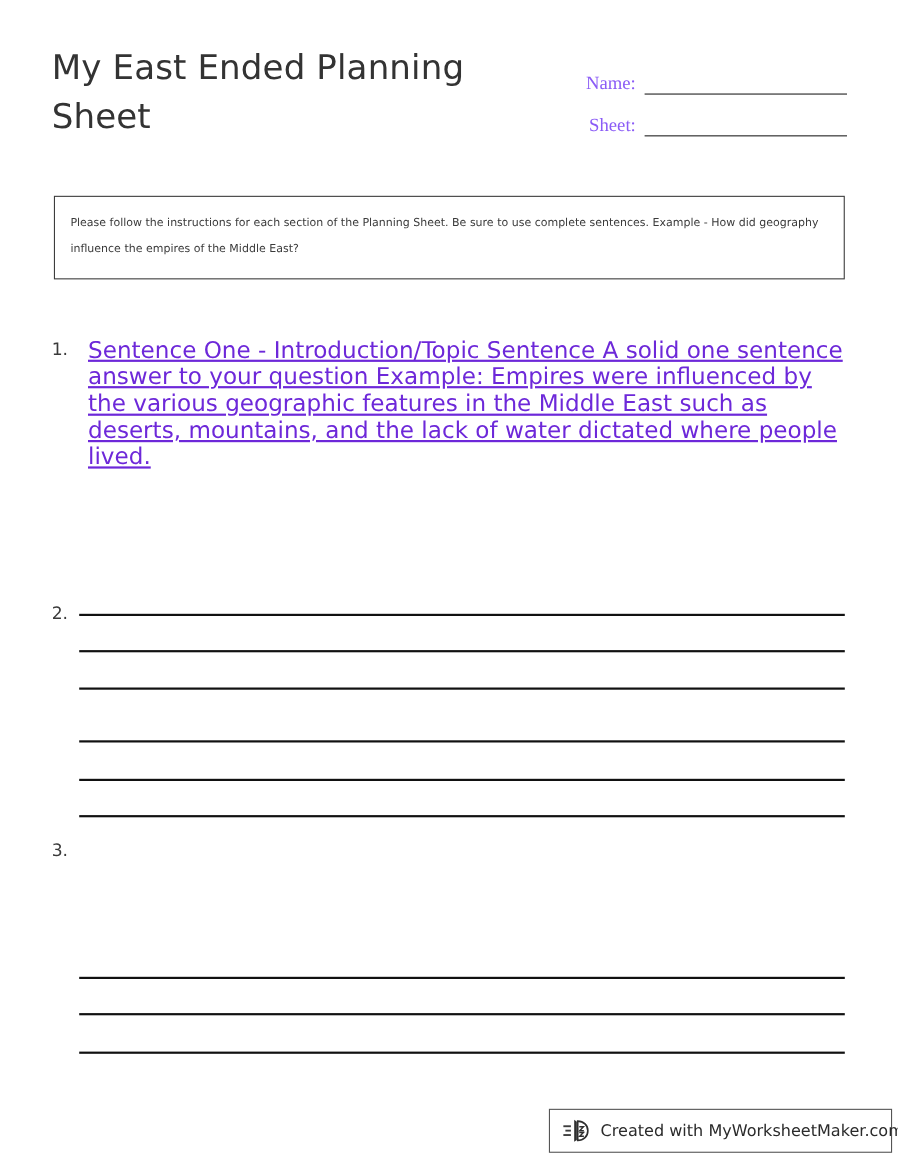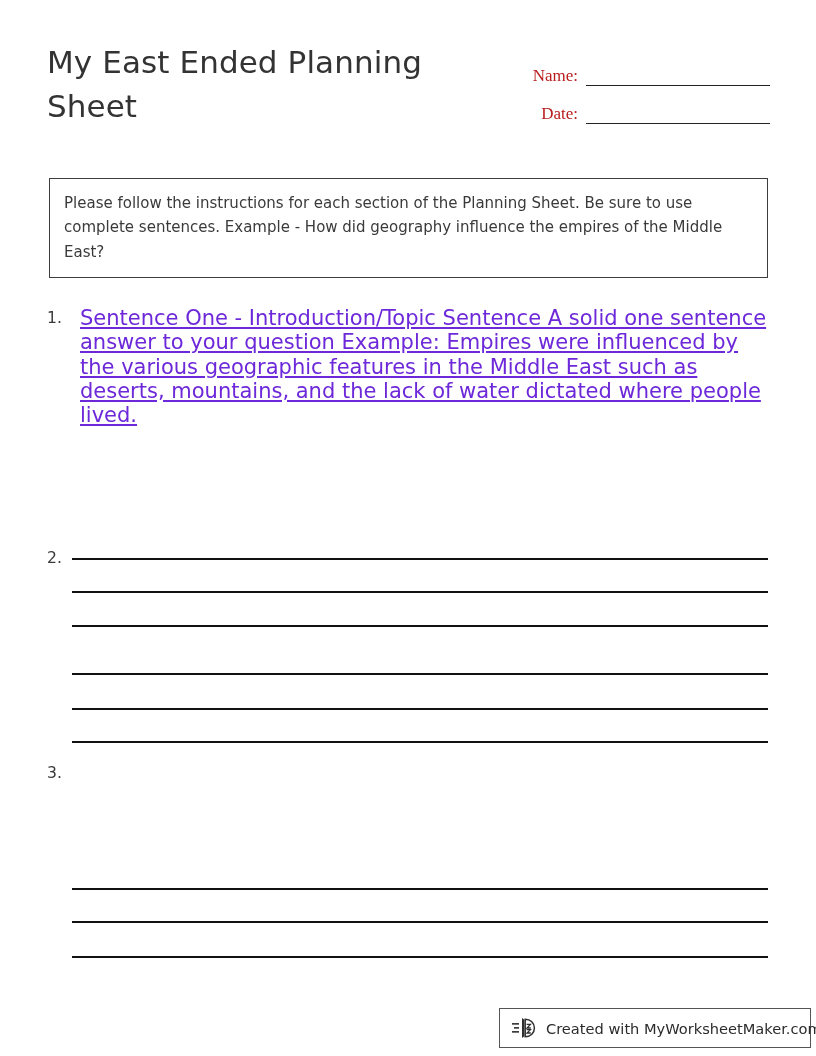--- a/index.html
+++ b/index.html
@@ -43,42 +43,42 @@
   }
   .meta-row {
     display: flex;
     align-items: flex-end;
     justify-content: flex-end;
     height: 38px;
   }
   .meta-label {
     font-family: "Liberation Serif", serif;
     font-size: 17px;
-    color: #b91c1c;
+    color: #8b5cf6;
     padding-right: 8px;
     white-space: nowrap;
   }
   .meta-line {
     width: 184px;
     border-bottom: 1.6px solid #222222;
     height: 20px;
   }
 
   
   .instructions-box {
     position: absolute;
     left: 49px;
     top: 178px;
     width: 719px;
     box-sizing: border-box;
     border: 1.3px solid #3d3d3d;
     padding: 12px 14px 13px 14px;
   }
   .instructions-text {
-    font-size: 15px;
+    font-size: 10px;
     line-height: 24.3px;
     color: #3a3a3a;
   }
 
   
   .sections {
     position: absolute;
     left: 0;
     top: 306px;
     width: 816px;
@@ -152,21 +152,21 @@
 
 <div class="header">
   <div class="page-title">My East Ended Planning Sheet</div>
 
   <div class="meta-block">
     <div class="meta-row">
       <span class="meta-label">Name:</span>
       <span class="meta-line"></span>
     </div>
     <div class="meta-row">
-      <span class="meta-label">Date:</span>
+      <span class="meta-label">Sheet:</span>
       <span class="meta-line"></span>
     </div>
   </div>
 </div>
 
 <div class="instructions-box">
   <div class="instructions-text">Please follow the instructions for each section of the Planning Sheet. Be sure to use complete sentences. Example - How did geography influence the empires of the Middle East?</div>
 </div>
 
 <div class="sections" id="sections-root">

